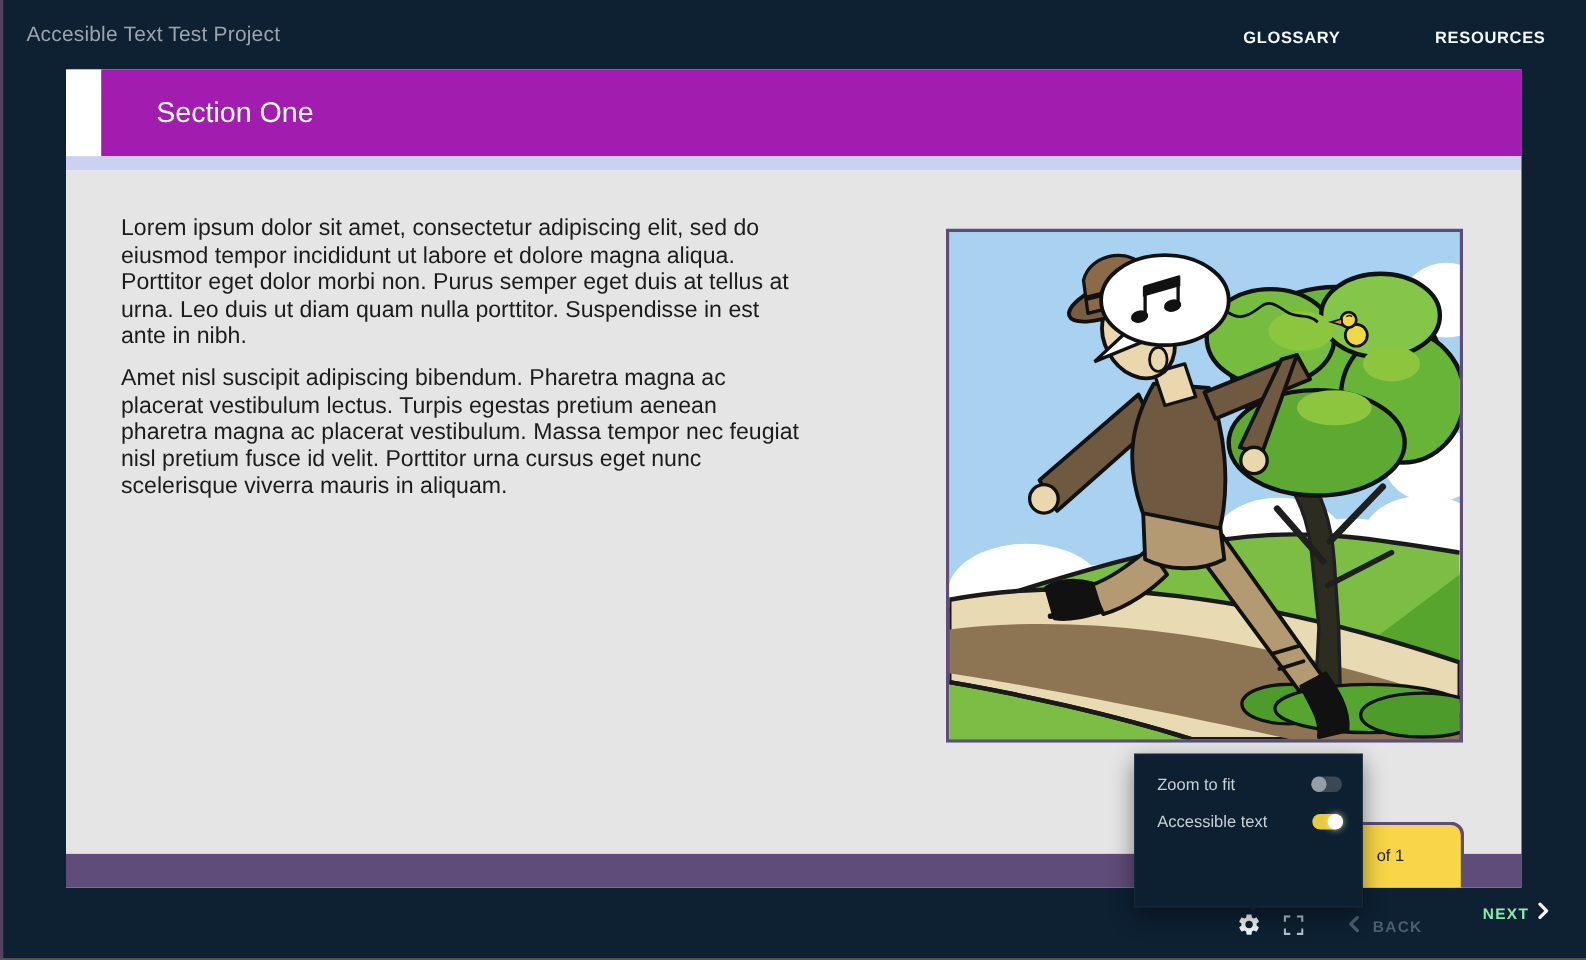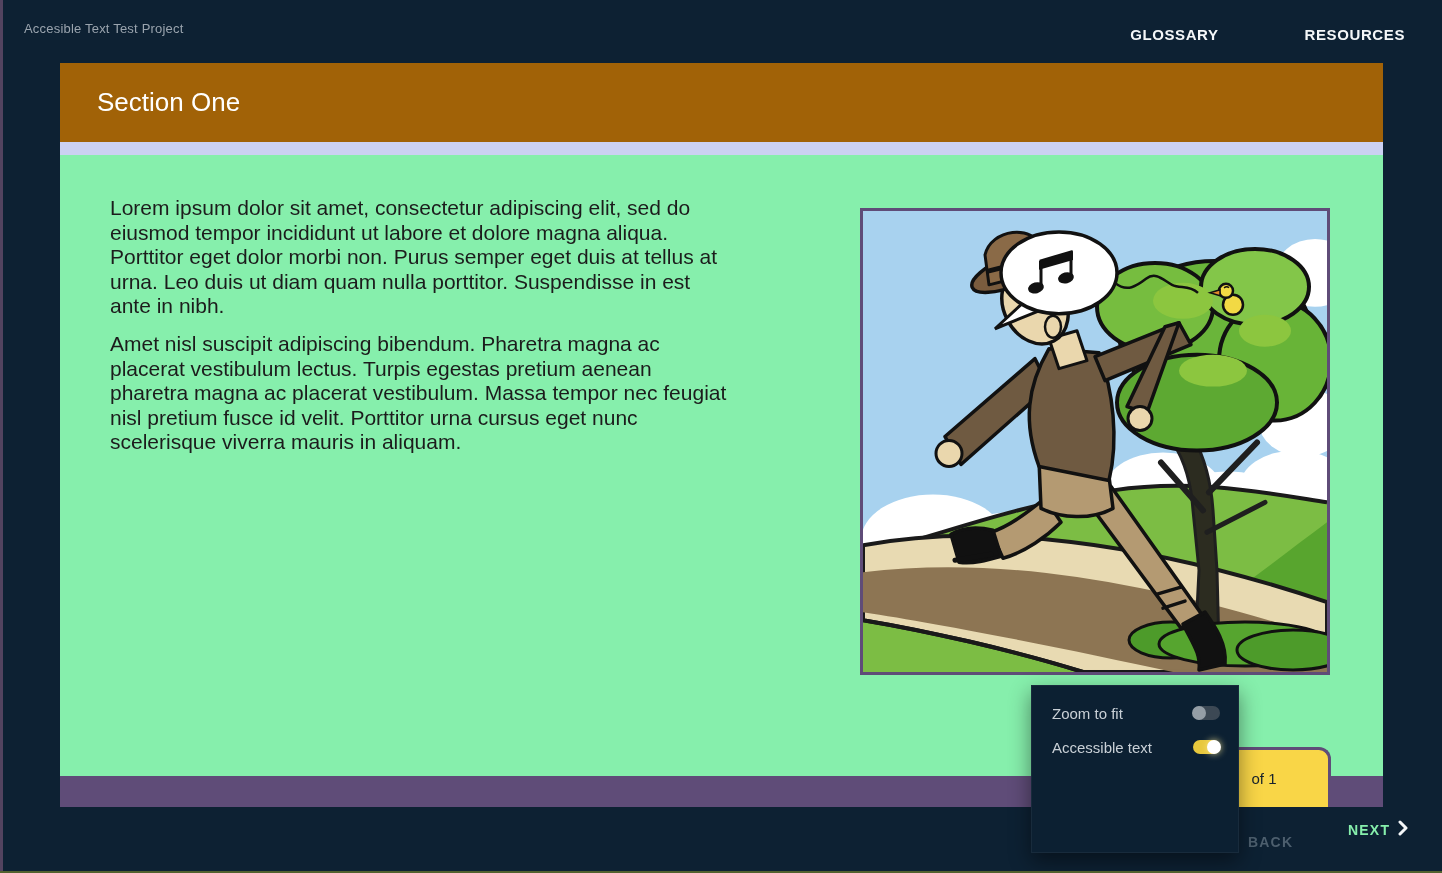--- a/index.html
+++ b/index.html
@@ -7,43 +7,43 @@
   body {
     position:relative;
     background:#0d2133;
     font-family:"Liberation Sans", sans-serif;
     -webkit-font-smoothing:antialiased;
   }
 
   
   .top-title {
     position:absolute; left:24px; top:21px;
-    font-size:13px; color:#9aa4ae; letter-spacing:.2px;
+    font-size:19px; color:#9aa4ae; letter-spacing:.2px;
   }
   .top-links {
     position:absolute; right:37px; top:26px;
     display:flex; gap:86px;
   }
   .top-link {
     font-size:15px; font-weight:bold; color:#f4f7f9;
     letter-spacing:.6px; cursor:pointer; white-space:nowrap;
   }
 
   
   .stage {
     position:absolute; left:60px; top:63px;
     width:1323px; height:744px; background:#fff;
   }
   .stage-header {
-    height:79px; background:#a16207;
-    display:flex; align-items:center; padding-left:37px;
+    height:79px; background:#a21caf;
+    display:flex; align-items:center; padding-left:50px;margin-left:32px;
   }
   .stage-header h1 { font-size:26px; font-weight:400; color:#fff; }
   .stage-strip { height:13px; background:#ccd1f2; }
-  .stage-body { position:relative; height:621px; background:#86efac; }
+  .stage-body { position:relative; height:621px; background:#e5e5e5; }
   .text-col {
     position:absolute; left:50px; top:41px; width:622px;
     font-size:21px; line-height:24.6px; color:#1c1c1c;
   }
   .text-col p { margin:0 0 13px 0; }
   .illustration {
     position:absolute; left:800px; top:53px;
     width:464px; height:461px;
     border:3px solid #5f4c78; box-sizing:content-box;
     background:#a8d2ef;
@@ -58,21 +58,21 @@
     background:#f9d647;
     border:3px solid #5f4c78; border-bottom:none;
     border-radius:12px 12px 0 0;
     display:flex; align-items:center; justify-content:center;
     font-size:15px; color:#17222d;
   }
 
   
   .settings-popup {
     position:absolute; left:1031px; top:685px;
-    width:208px; height:168px; z-index:10;
+    width:208px; height:140px; z-index:10;
     background:#0c2032;
     border:1px solid rgba(255,255,255,.05);
     box-shadow:0 8px 20px rgba(0,0,0,.45);
     padding:10px 18px 0 20px;
   }
   .popup-caret {
     position:absolute; left:96px; top:131px;
     width:0; height:0;
     border-left:11px solid transparent;
     border-right:11px solid transparent;

